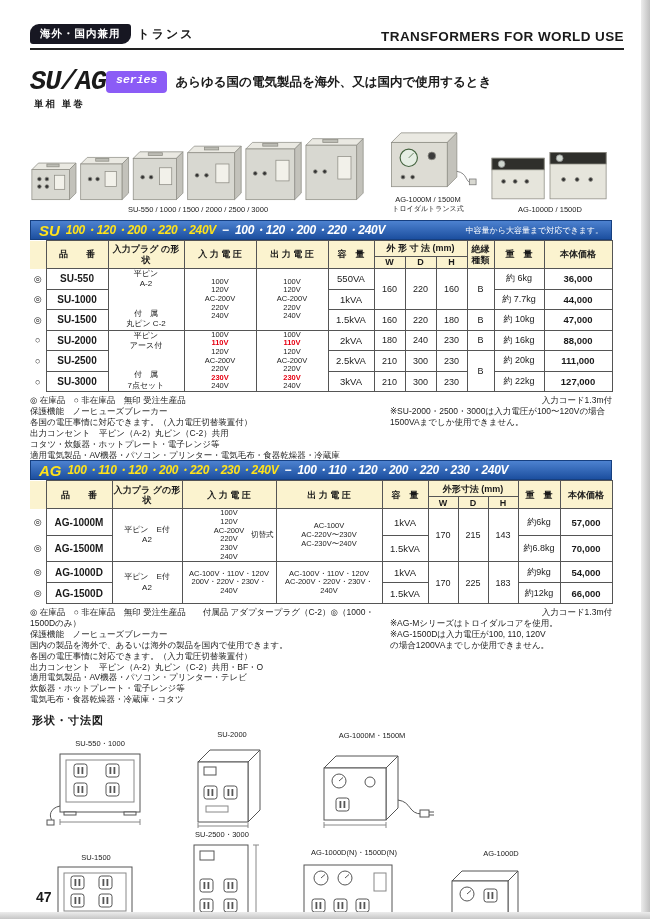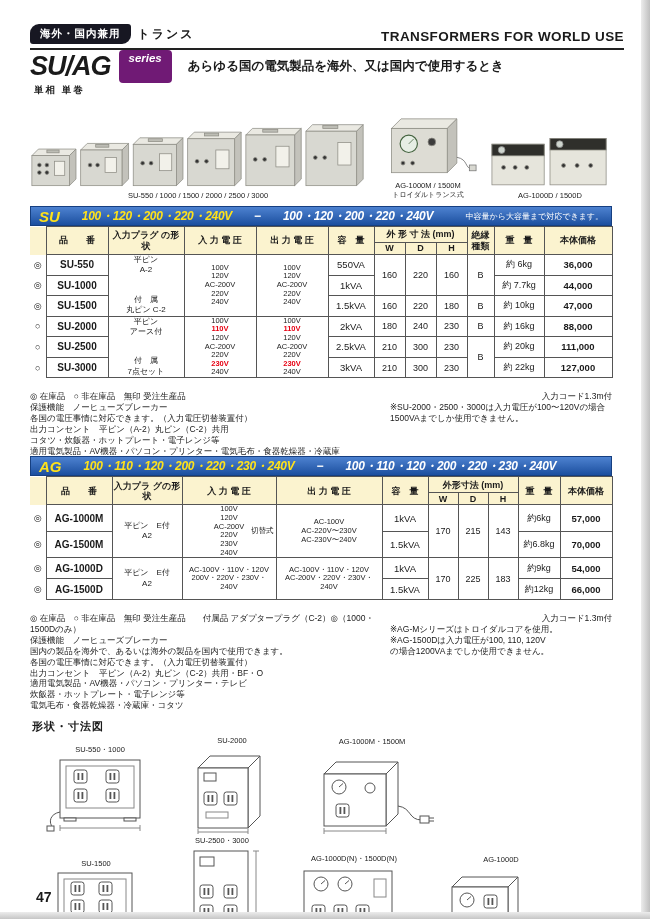--- a/index.html
+++ b/index.html
@@ -10,34 +10,34 @@
   .page{position:relative;width:650px;height:919px;padding:24px 26px 0 30px;overflow:hidden;}
 
   
   .topbar{display:flex;align-items:flex-end;justify-content:space-between;border-bottom:2px solid #222;padding-bottom:4px;}
   .topbar-left{display:flex;align-items:center;gap:7px;}
   .badge-dark{background:#171722;color:#fff;font-weight:bold;font-size:10.5px;padding:3px 10px;border-radius:9px 3px 9px 3px;letter-spacing:1px;}
   .cat-label{font-size:12px;font-weight:bold;letter-spacing:2px;}
   .title-en{font-size:13.5px;font-weight:bold;letter-spacing:.4px;}
 
   
-  .series-row{display:flex;align-items:center;gap:8px;margin-top:0;}
+  .series-row{display:flex;align-items:center;margin-top:17px;font-family:Liberation Mono, monospace;}
   .series-name{font-size:27px;font-weight:900;font-style:italic;letter-spacing:-1px;}
-  .series-badge{background:#701a75;color:#fff;font-style:italic;font-weight:bold;font-size:11.5px;padding:2px 10px 19px;border-radius:4px;}
+  .series-badge{background:#8b5cf6;color:#fff;font-style:italic;font-weight:bold;font-size:11.5px;padding:2px 10px 7px;border-radius:4px;}
   .series-tagline{font-size:12.5px;font-weight:bold;margin-left:8px;}
   .series-phase{font-size:9.5px;font-weight:bold;margin:1px 0 0 4px;letter-spacing:2px;}
 
   
   .photos{display:flex;align-items:flex-end;gap:12px;margin:3px 0 6px 0;}
   .photo-group{display:flex;flex-direction:column;align-items:center;text-align:right;}
   .photo-caption{font-size:7.5px;margin-top:1px;}
   .photo-caption-sub{font-size:7px;}
 
   
-  .tbl-title{display:flex;align-items:center;gap:22px;width:582px;background:linear-gradient(180deg,#4d82d0,#1c4f9f);border:1px solid #163f80;padding:2px 8px;height:20px;margin-top:4px;}
+  .tbl-title{display:flex;align-items:center;gap:6px;width:582px;background:linear-gradient(180deg,#4d82d0,#1c4f9f);border:1px solid #163f80;padding:2px 8px;height:20px;margin-top:4px;}
   .tt-model{color:#ffe21a;font-weight:900;font-style:italic;font-size:15px;}
   .tt-in{color:#ffe21a;font-weight:800;font-style:italic;font-size:12px;letter-spacing:-.3px;}
   .tt-dash{color:#fff;font-weight:800;font-size:12px;}
   .tt-out{color:#fff;font-weight:800;font-style:italic;font-size:12px;letter-spacing:-.3px;}
   .tt-note{color:#fff;font-size:8px;margin-left:auto;}
 
   
   table.spec{border-collapse:collapse;table-layout:fixed;width:582px;font-size:9px;}
   table.spec th,table.spec td{border:1px solid #555;text-align:center;vertical-align:middle;padding:0 1px;}
   table.spec th{background:#fbf3cf;font-weight:bold;font-size:9px;line-height:1.15;}
@@ -51,21 +51,21 @@
   .v-cell span{display:block;font-size:7.5px;line-height:1.15;}
   .plug-cell span{display:block;font-size:8px;line-height:1.3;}
   .plug-cell .gap{margin-top:19px;}
   .red{color:#e60012;font-weight:bold;}
   .sw-note{position:absolute !important;right:2px;top:42%;font-size:7px;display:inline !important;}
   tr.su-r{height:20px;}
   tr.ag-m{height:26px;}
   tr.ag-d{height:21px;}
 
   
-  .notes{display:flex;justify-content:space-between;width:582px;font-size:8.5px;line-height:1.28;margin-top:13px;}
+  .notes{display:flex;justify-content:space-between;width:582px;font-size:8.5px;line-height:1.28;margin-top:3px;}
   .notes-left{width:352px;}
   .notes-right{width:222px;}
   .note-line{white-space:normal;}
 
   
   .diagrams-title{font-size:11px;font-weight:bold;letter-spacing:1px;margin:8px 0 2px 2px;}
   .diagram-row{display:flex;align-items:flex-end;gap:30px;margin:2px 0 0 14px;}
   .diagram{display:flex;flex-direction:column;align-items:center;}
   .diagram-label{font-size:7.5px;margin-bottom:1px;}
 

